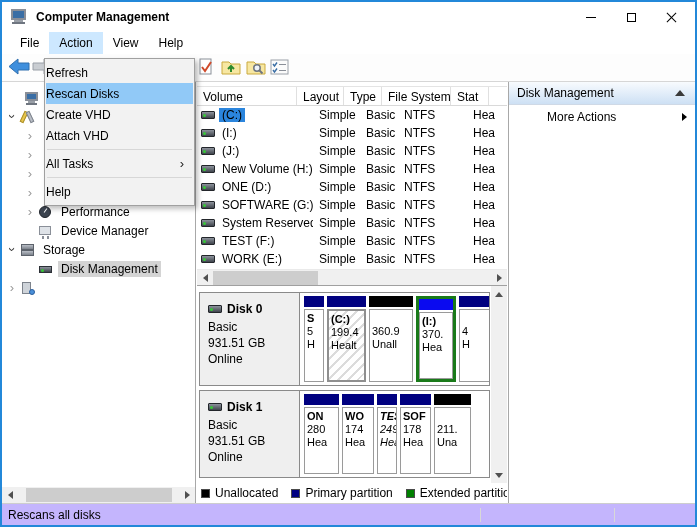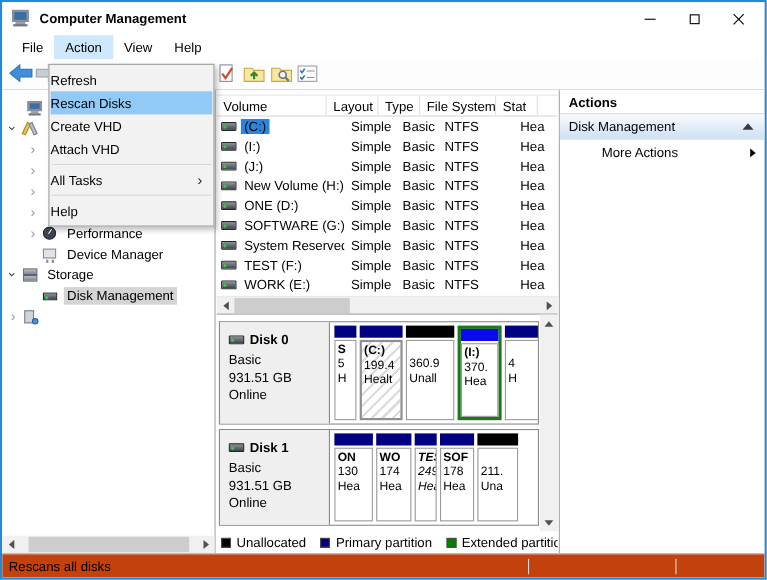--- a/index.html
+++ b/index.html
@@ -92,21 +92,21 @@
   .lg-sq { width:9px; height:9px; border:1px solid #4a4a4a; margin-right:5px; flex:0 0 9px; }
   .lg-label { margin-right:13px; }
   
   #actionspane { position:absolute; left:506px; right:0; top:0; bottom:0; background:#fff; border-left:1px solid #a8a8a8; }
   #actions-header { height:22px; padding:4px 0 0 8px; font-weight:bold; border-bottom:1px solid #d0d0d0; }
   #actions-group { height:23px; display:flex; align-items:center; justify-content:space-between; padding:0 10px 0 8px; background:linear-gradient(#f8fbfe,#cde0f4); border-bottom:1px solid #cfd9e6; }
   .tri-up-sm { width:0;height:0;border:5px solid transparent;border-bottom:6px solid #3a3a3a;border-top:none; }
   #more-actions { height:23px; display:flex; align-items:center; padding-left:38px; position:relative; }
   #more-actions .tri-r { position:absolute; right:8px; border-left-color:#000; }
   
-  #statusbar { position:absolute; left:0; right:0; bottom:0; height:22px; background:#c2410c; border-top:1px solid #cdcdcd; display:flex; align-items:center; padding-left:6px; }
+  #statusbar { position:absolute; left:0; right:0; bottom:0; height:22px; background:#c4b5fd; border-top:1px solid #cdcdcd; display:flex; align-items:center; padding-left:6px; }
   .sb-sep { position:absolute; top:4px; bottom:3px; width:1px; background:#d8d8d8; }
   
   #action-menu { position:absolute; left:42px; top:56px; width:151px; background:#f2f2f2; border:1px solid #a0a0a0; box-shadow:3px 3px 5px rgba(0,0,0,0.25); z-index:50; padding:3px 0; }
   .menu-item { height:21px; display:flex; align-items:center; position:relative; margin:0 1px; }
   .menu-item.hl { background:#91c9f7; }
   .menu-sep { height:1px; background:#d7d7d7; margin:3px 2px; }
   .sub-arrow { position:absolute; right:9px; font-size:13px; color:#222; }
   
 </style>
 </head>
@@ -441,21 +441,21 @@
                 </div>
                 <div>Basic</div>
                 <div>931.51 GB</div>
                 <div>Online</div>
               </div>
               <div class="parts">
                 <div class="part" style="width: 35px;">
                   <div class="band" style="background: rgb(0, 0, 128);"></div>
                   <div class="plabel">
                     <div class="pl1">ON</div>
-                    <div>130</div>
+                    <div>280</div>
                     <div>Hea</div>
                   </div>
                 </div>
                 <div class="part" style="width: 32px;">
                   <div class="band" style="background: rgb(0, 0, 128);"></div>
                   <div class="plabel">
                     <div class="pl1">WO</div>
                     <div>174</div>
                     <div>Hea</div>
                   </div>
@@ -500,21 +500,20 @@
             <span class="lg-label">Unallocated</span>
             <span class="lg-sq" style="background: rgb(0, 0, 128);"></span>
             <span class="lg-label">Primary partition</span>
             <span class="lg-sq" style="background: rgb(0, 128, 0);"></span>
             <span class="lg-label">Extended partition</span>
           </div>
       </div>
     </div>
 
     <div id="actionspane">
-      <div id="actions-header">Actions</div>
       <div id="actions-group">
         <span>Disk Management</span>
         <span class="tri-up-sm"></span>
       </div>
       <div id="more-actions">
         <span>More Actions</span>
         <span class="tri-r"></span>
       </div>
     </div>
   </div>

